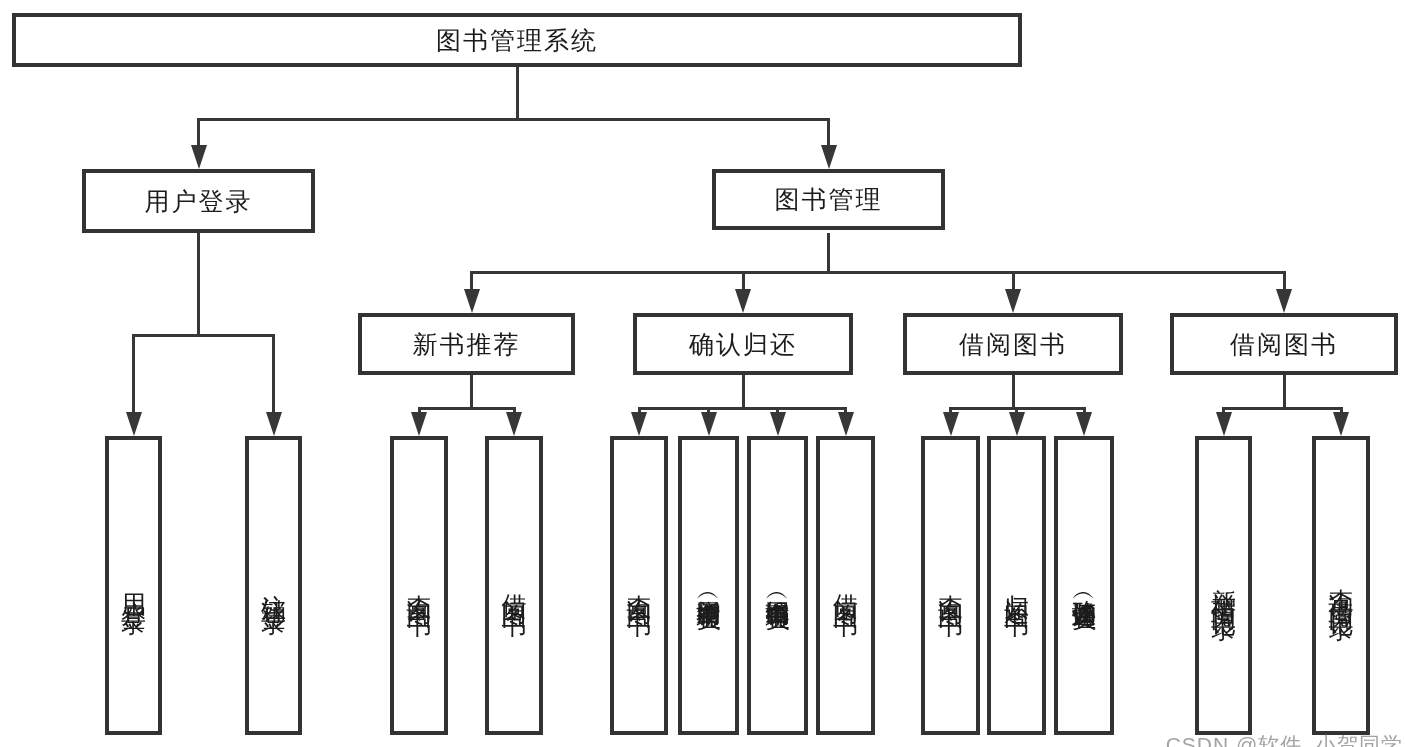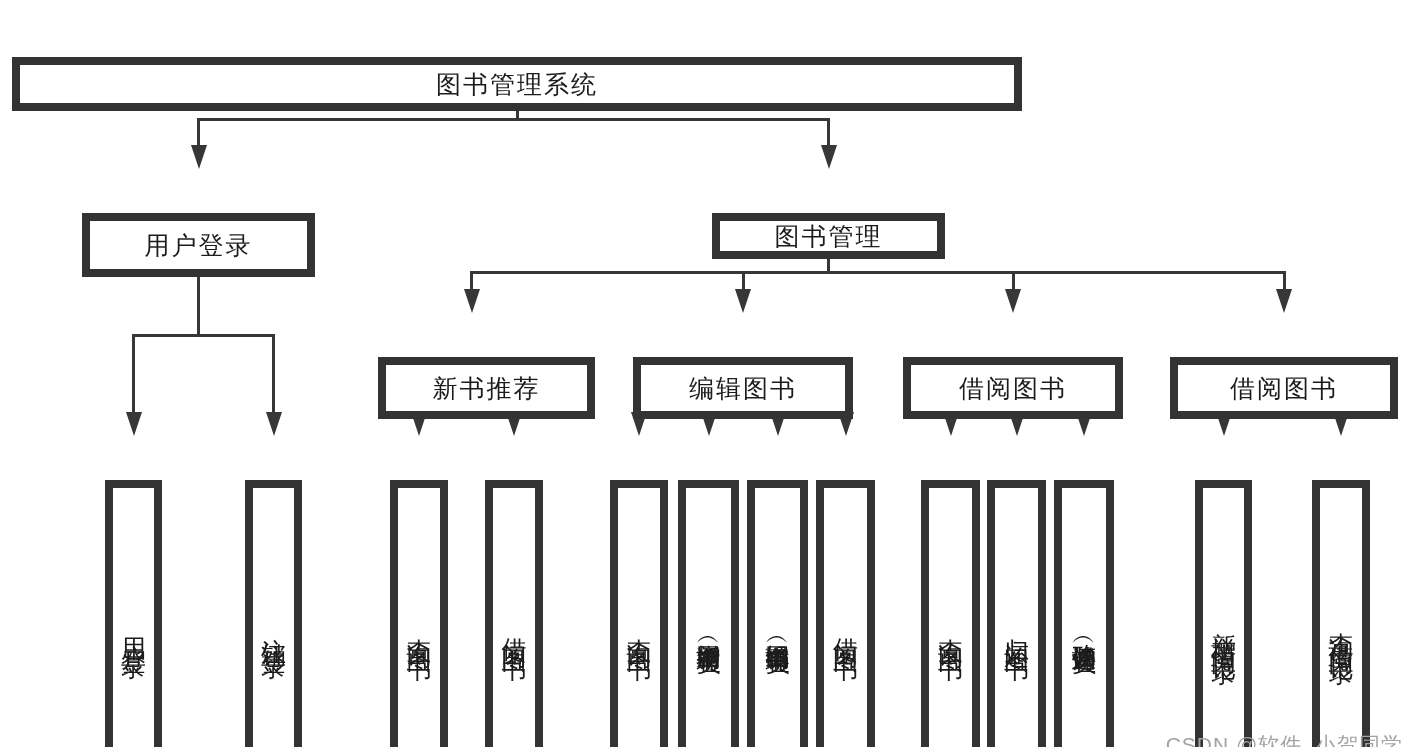--- a/index.html
+++ b/index.html
@@ -7,29 +7,28 @@
     position:relative;
     width:1405px;height:747px;
     background:#ffffff;
     overflow:hidden;
     font-family:"Liberation Sans","DejaVu Sans",sans-serif;
   }
   .node{
     position:absolute;
     box-sizing:border-box;
     background:#ffffff;
-    border:8px solid #0f172a;
+    border:4px solid #0f172a;
     display:flex;
     align-items:center;
     justify-content:center;
     color:#1c1c1c;
     font-size:25px;
     white-space:nowrap;
     z-index:2;
-    margin-top:44px;
   }
   .node.h{letter-spacing:2px;}
   .node.v{
     writing-mode:vertical-rl;
     text-orientation:mixed;
     letter-spacing:6px;
     line-height:1;
   }
   .node.v.long{letter-spacing:1px;font-size:24px;}
   .line{
@@ -55,23 +54,23 @@
     margin-top:15px;
   }
 </style>
 </head>
 <body>
 
 <div id="canvas">
   <div id="nodes-layer">
       <div class="node h" style="left: 12px; top: 13px; width: 1010px; height: 54px; border-color: rgb(51, 51, 51); color: rgb(28, 28, 28);">图书管理系统</div>
       <div class="node h" style="left: 82px; top: 169px; width: 233px; height: 64px; border-color: rgb(51, 51, 51); color: rgb(28, 28, 28);">用户登录</div>
-      <div class="node h" style="left: 712px; top: 169px; width: 233px; height: 46px; border-color: rgb(51, 51, 51); color: rgb(28, 28, 28);">图书管理</div>
-      <div class="node h" style="left: 378px; top: 313px; width: 217px; height: 62px; border-color: rgb(51, 51, 51); color: rgb(28, 28, 28);">新书推荐</div>
-      <div class="node h" style="left: 633px; top: 313px; width: 220px; height: 62px; border-color: rgb(51, 51, 51); color: rgb(28, 28, 28);">编辑图书</div>
+      <div class="node h" style="left: 712px; top: 169px; width: 233px; height: 61px; border-color: rgb(51, 51, 51); color: rgb(28, 28, 28);">图书管理</div>
+      <div class="node h" style="left: 358px; top: 313px; width: 217px; height: 62px; border-color: rgb(51, 51, 51); color: rgb(28, 28, 28);">新书推荐</div>
+      <div class="node h" style="left: 633px; top: 313px; width: 220px; height: 62px; border-color: rgb(51, 51, 51); color: rgb(28, 28, 28);">确认归还</div>
       <div class="node h" style="left: 903px; top: 313px; width: 220px; height: 62px; border-color: rgb(51, 51, 51); color: rgb(28, 28, 28);">借阅图书</div>
       <div class="node h" style="left: 1170px; top: 313px; width: 228px; height: 62px; border-color: rgb(51, 51, 51); color: rgb(28, 28, 28);">借阅图书</div>
       <div class="node v" style="left: 105px; top: 436px; width: 57px; height: 299px; border-color: rgb(51, 51, 51); color: rgb(28, 28, 28);">用户登录</div>
       <div class="node v" style="left: 245px; top: 436px; width: 57px; height: 299px; border-color: rgb(51, 51, 51); color: rgb(28, 28, 28);">注销登录</div>
       <div class="node v" style="left: 390px; top: 436px; width: 58px; height: 299px; border-color: rgb(51, 51, 51); color: rgb(28, 28, 28);">查询图书</div>
       <div class="node v" style="left: 485px; top: 436px; width: 58px; height: 299px; border-color: rgb(51, 51, 51); color: rgb(28, 28, 28);">借阅图书</div>
       <div class="node v" style="left: 610px; top: 436px; width: 58px; height: 299px; border-color: rgb(51, 51, 51); color: rgb(28, 28, 28);">查询图书</div>
       <div class="node v long" style="left: 678px; top: 436px; width: 61px; height: 299px; border-color: rgb(51, 51, 51); color: rgb(28, 28, 28);">新增图书（管理员）</div>
       <div class="node v long" style="left: 747px; top: 436px; width: 61px; height: 299px; border-color: rgb(51, 51, 51); color: rgb(28, 28, 28);">编辑图书（管理员）</div>
       <div class="node v" style="left: 816px; top: 436px; width: 59px; height: 299px; border-color: rgb(51, 51, 51); color: rgb(28, 28, 28);">借阅图书</div>

